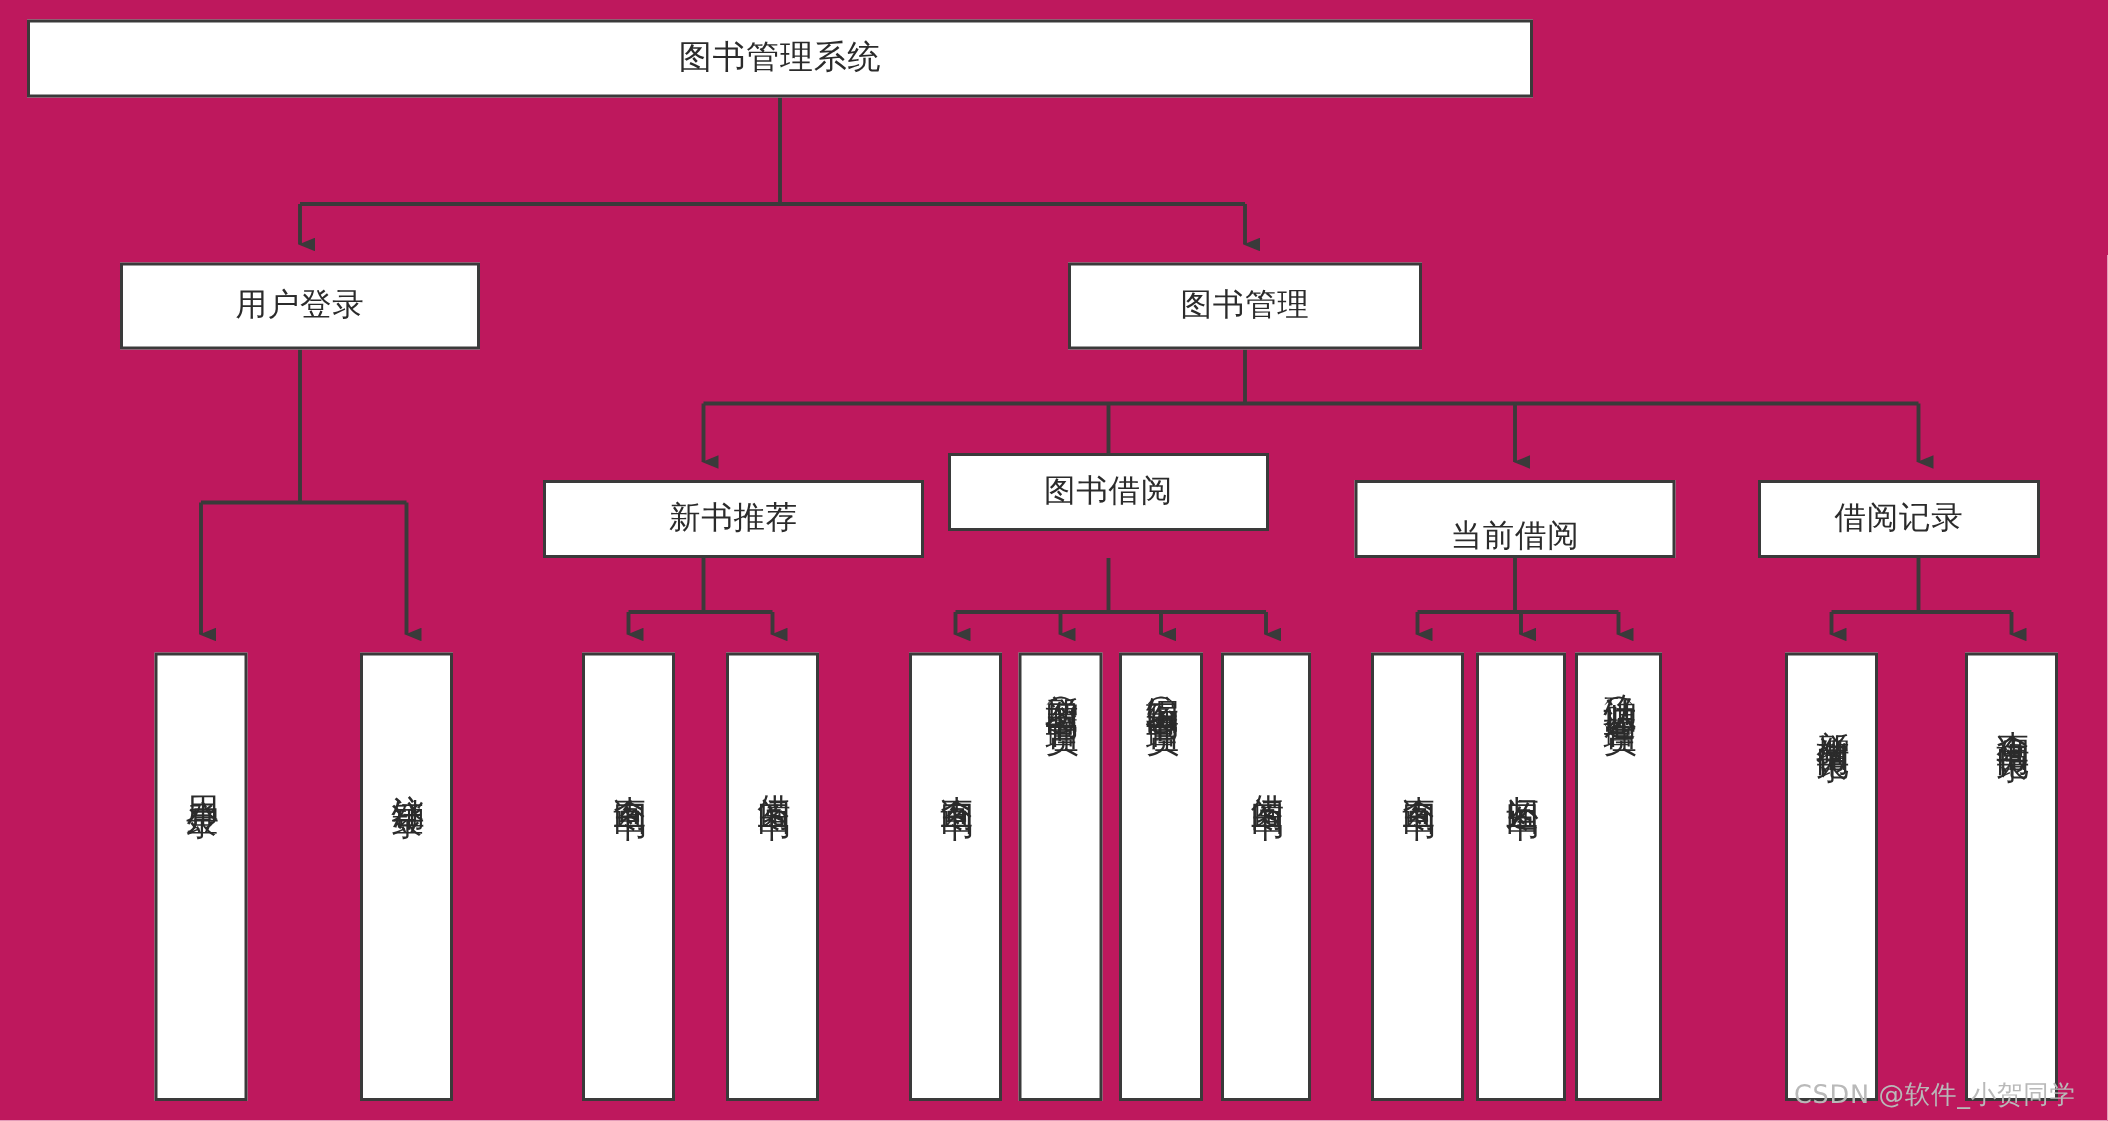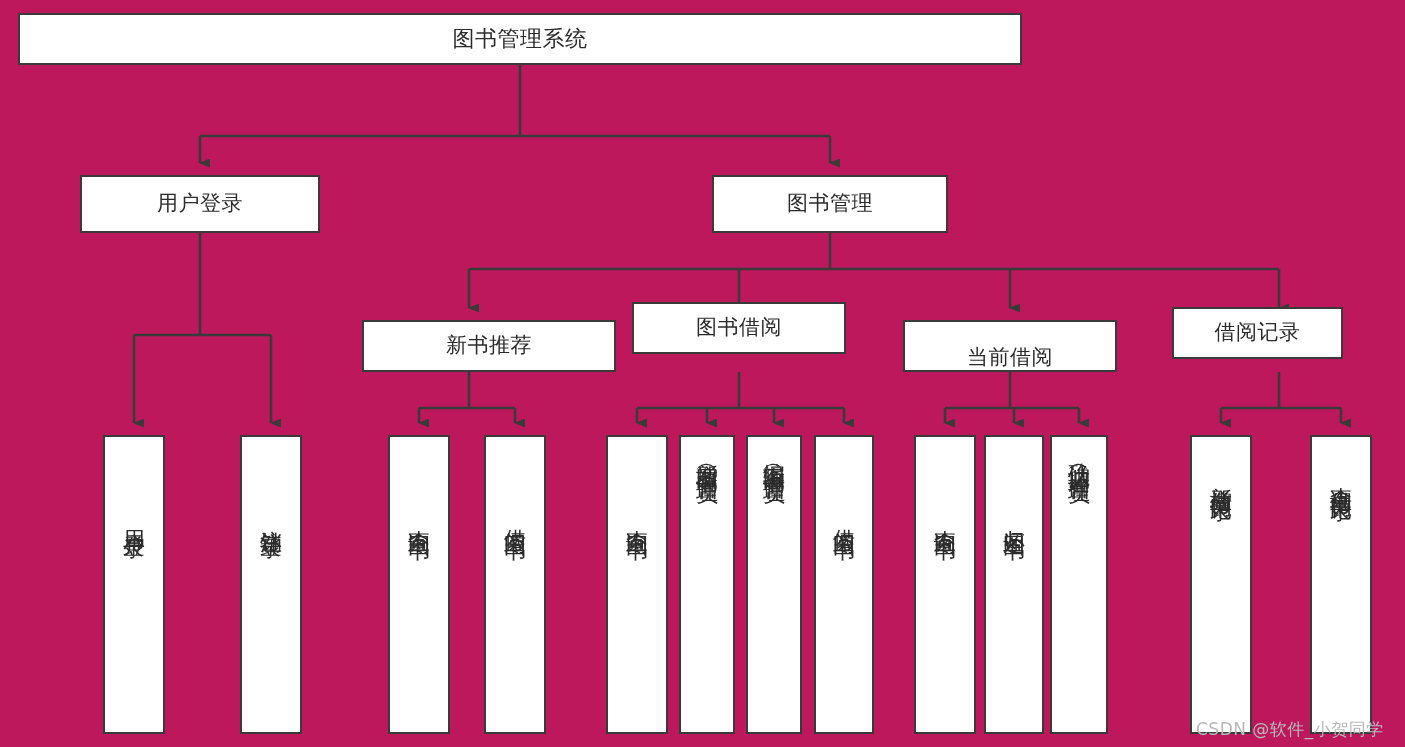--- a/index.html
+++ b/index.html
@@ -139,21 +139,21 @@
 
   <div class="node horiz" style="left:362px; top:320px; width:254px; height:52px;">
     <span class="label">新书推荐</span>
   </div>
   <div class="node horiz" style="left:632px; top:302px; width:214px; height:52px;">
     <span class="label">图书借阅</span>
   </div>
   <div class="node horiz" style="left:903px; top:320px; width:214px; height:52px;align-items:flex-end;">
     <span class="label">当前借阅</span>
   </div>
-  <div class="node horiz" style="left:1172px; top:307px; width:171px; height:52px;">
+  <div class="node horiz" style="left:1172px; top:320px; width:188px; height:52px;">
     <span class="label">借阅记录</span>
   </div>
 
   <div class="node vert" style="left:103px; top:435px; width:62px; height:299px; padding-top:75px;">
     <span class="label">用户登录</span>
   </div>
   <div class="node vert" style="left:240px; top:435px; width:62px; height:299px; padding-top:75px;">
     <span class="label">注销登录</span>
   </div>
 

